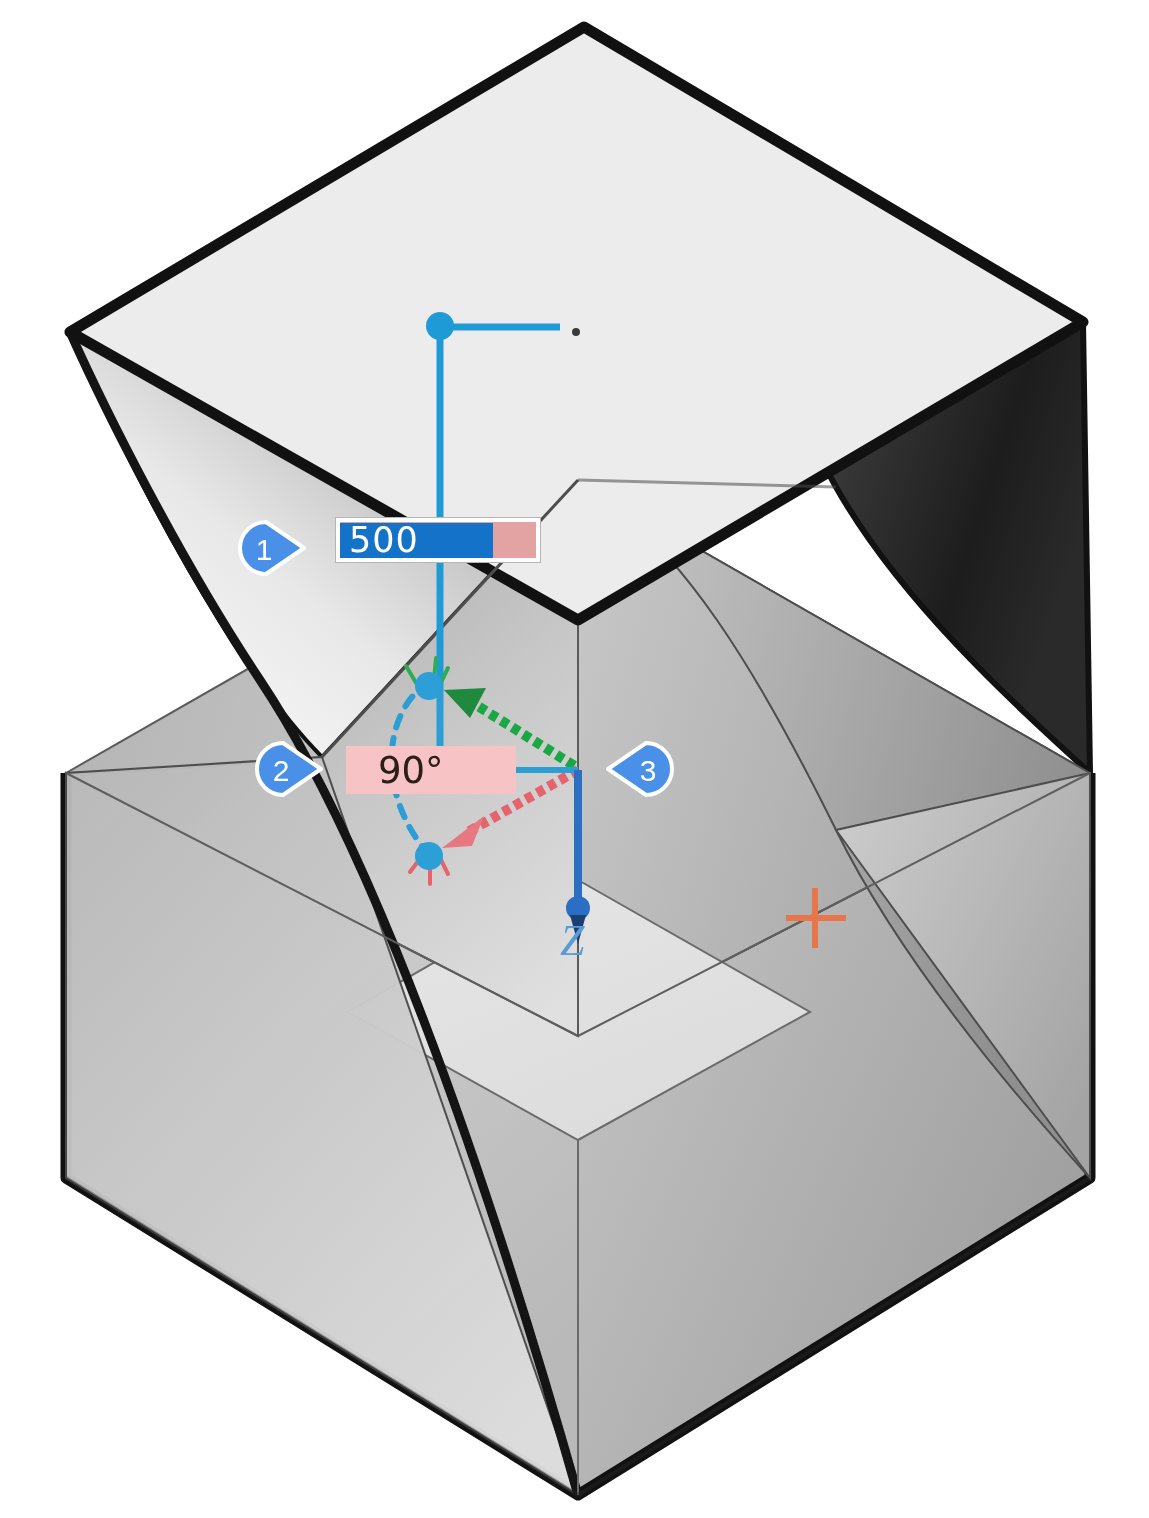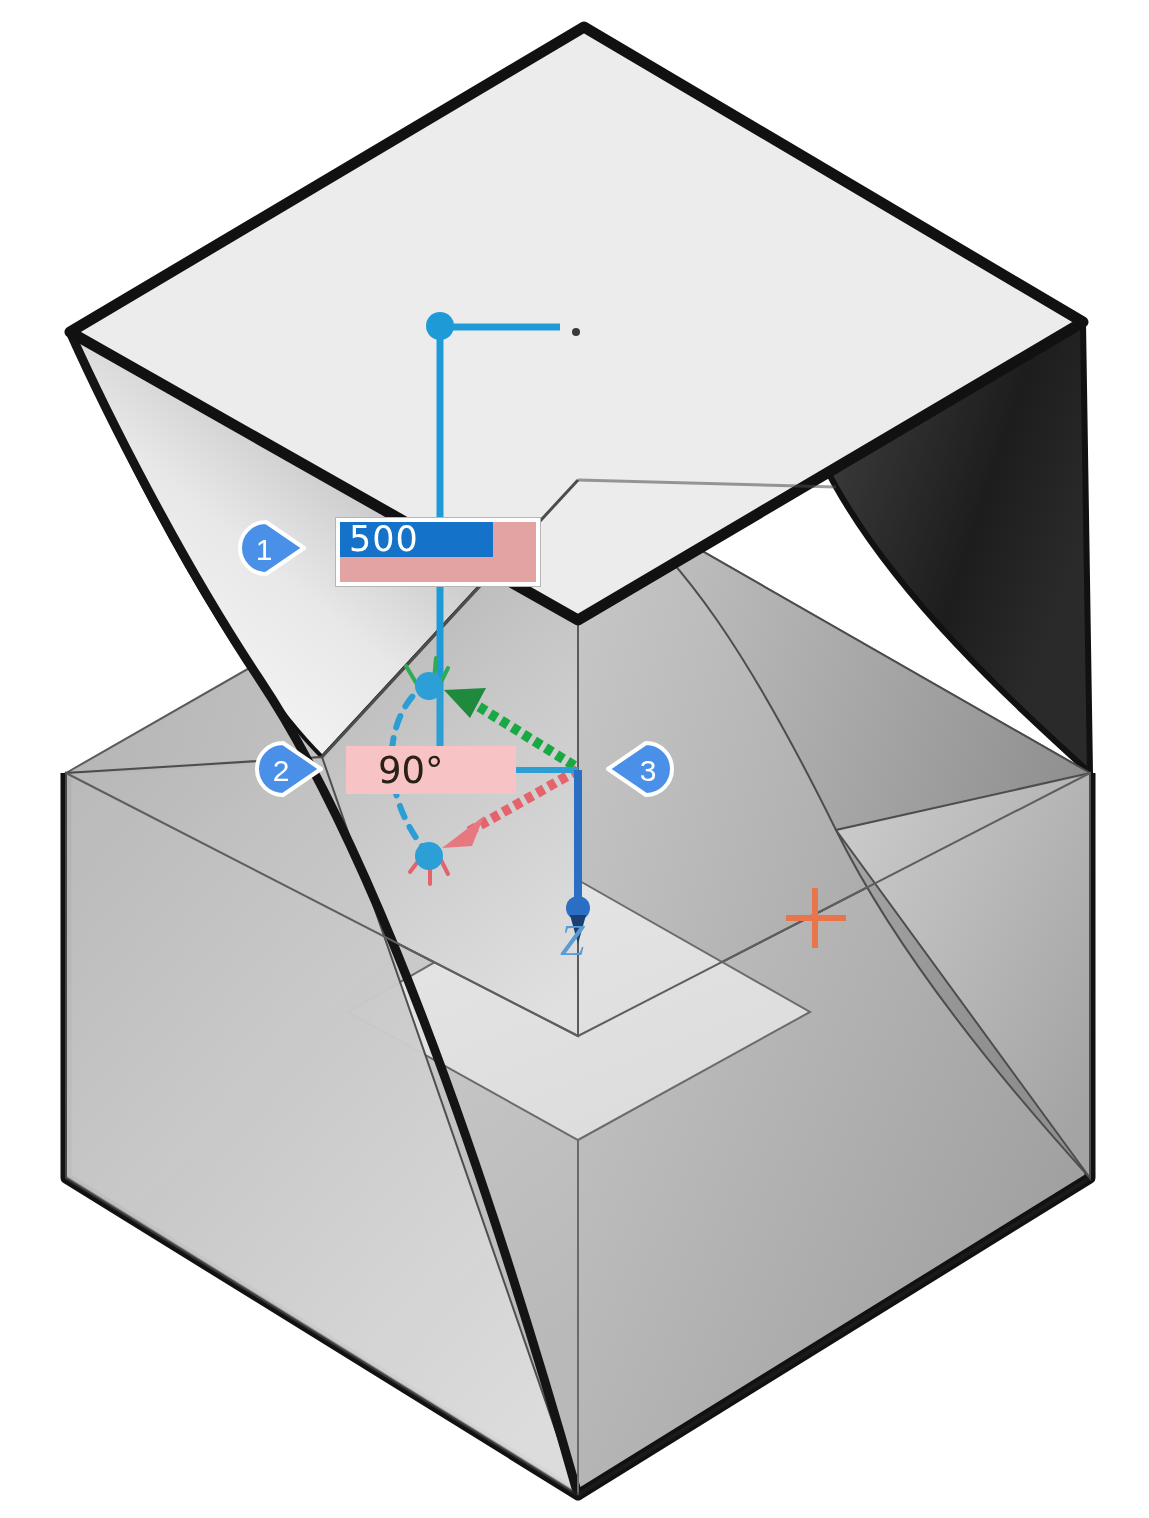--- a/index.html
+++ b/index.html
@@ -21,27 +21,27 @@
     width: 1149px;
     height: 1518px;
   }
   .ov { position: absolute; }
 
   
   #dim-height-box {
     left: 336px;
     top: 518px;
     width: 204px;
-    height: 68px;
+    height: 44px;
     box-sizing: border-box;
     border: 4px solid #ffffff;
     background: #e3a3a3;
     box-shadow: 0 0 0 1px #b5b5b5;
     display: flex;
-    align-items: flex-start;
+    align-items: flex-end;
     overflow: hidden;
   }
   #dim-height-selection {
     background: #1473c8;
     width: 78%;
     display: flex;
     align-items: center;
   }
   #dim-height-value {
     color: #ffffff;

